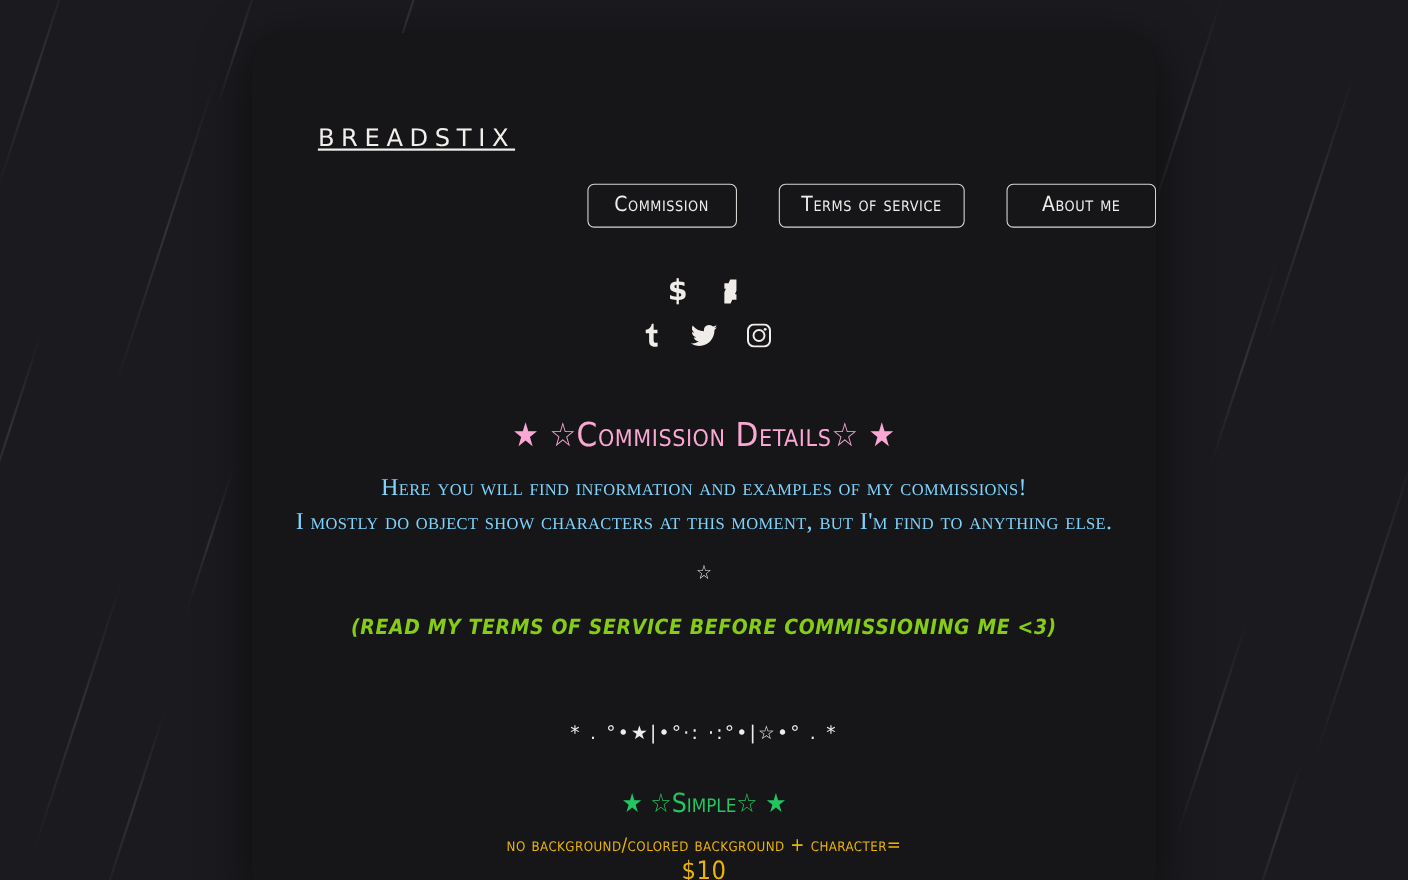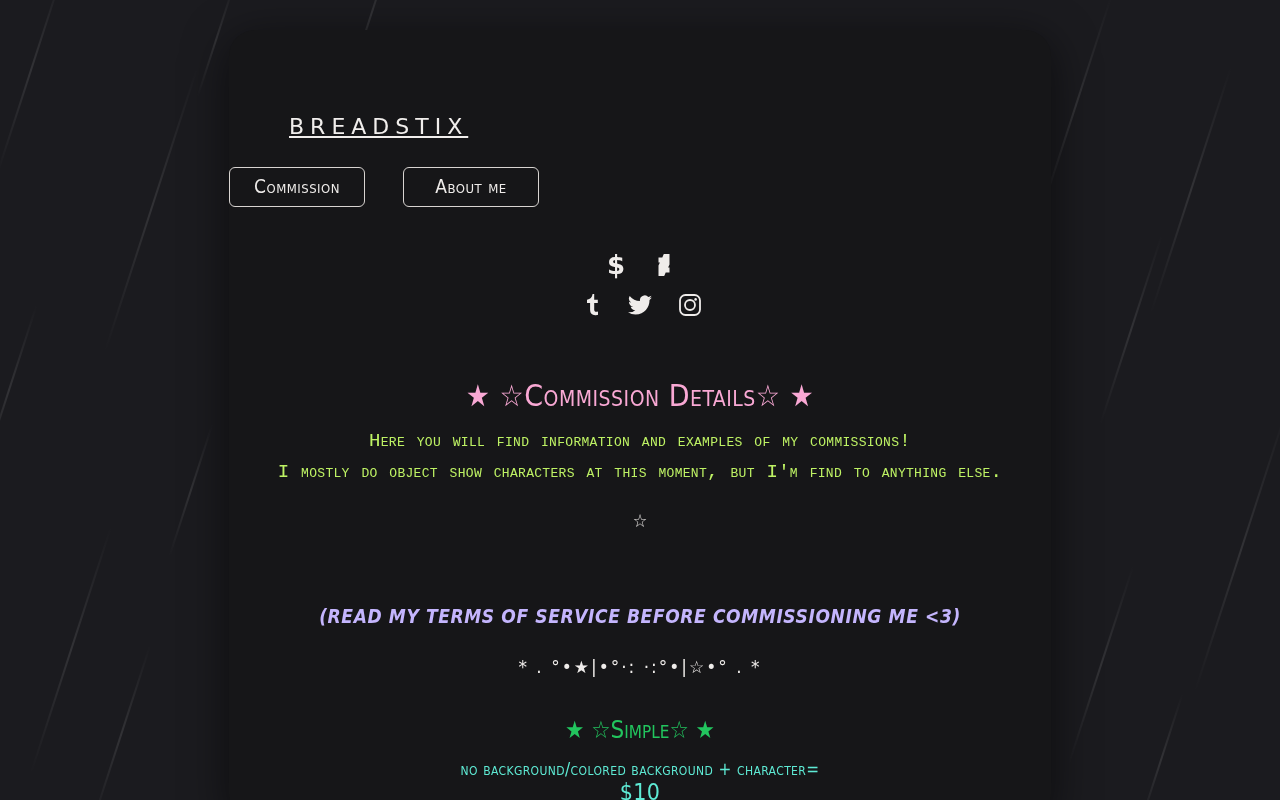--- a/index.html
+++ b/index.html
@@ -54,21 +54,21 @@
     color: #f1eeec;
     font-weight: 400;
     text-decoration: underline;
   }
 
   
   #nav {
     position: absolute;
     top: 137px; left: 0; right: 0;
     display: flex;
-    justify-content: flex-start;
+    justify-content: flex-end;
     gap: 38px;
   }
   .nav-btn {
     border: 1px solid #d8d4d1;
     border-radius: 6px;
     color: #efecea;
     background: transparent;
     font-family: "DejaVu Sans Condensed", "DejaVu Sans", sans-serif;
     font-size: 19px;
     letter-spacing: 0.5px;
@@ -114,44 +114,43 @@
     font-family: "DejaVu Sans Condensed", "DejaVu Sans", sans-serif;
     font-variant: small-caps;
     font-size: 30px;
     letter-spacing: 0.5px;
     color: #f9a8d4;
   }
   #commission-details { top: 348px; }
 
   .body-line {
     position: absolute; left: 0; right: 0;
-    font-family: Liberation Mono, monospace;
-    font-variant: small-caps;
-    font-size: 19px;
+    font-family: Liberation Serif, serif;
+    font-variant: small-caps;
+    font-size: 22px;
     letter-spacing: 0.3px;
-    color: #bef264;
+    color: #7dd3fc;
   }
   #intro-1 { top: 400px; }
   #intro-2 { top: 431px; }
 
   #star-divider {
     position: absolute; left: 0; right: 0; top: 480px;
     font-size: 18px; color: #eae7e5;
   }
 
   #tos-note {
     position: absolute; left: 0; right: 0; top: 529px;
     font-family: "DejaVu Sans Condensed", "DejaVu Sans", sans-serif;
     font-style: italic;
     font-weight: bold;
     font-size: 19px;
     letter-spacing: 0.6px;
-    color: #c4b5fd;
+    color: #84cc16;
     text-transform: uppercase;
-    margin-top: 46px;
   }
 
   #ascii-divider {
     position: absolute; left: 0; right: 0; top: 627px;
     font-family: "DejaVu Sans", sans-serif;
     font-size: 17px;
     letter-spacing: 2px;
     color: #efecea;
   }
 
@@ -163,21 +162,21 @@
     color: #22c55e;
     text-align: center;
   }
 
   .price-line {
     position: absolute; left: 0; right: 0;
     font-family: "DejaVu Sans Condensed", "DejaVu Sans", sans-serif;
     font-variant: small-caps;
     font-size: 17px;
     letter-spacing: 0.4px;
-    color: #5eead4;
+    color: #eab308;
   }
   #price-1 { top: 729px; }
   #price-2 { top: 749px; font-size: 23px; }
 </style>
 </head>
 <body>
 
 <div id="backdrop">
   <div class="streak" style="left:30px;  top:-40px; height:220px;"></div>
   <div class="streak" style="left:8px;   top:300px; height:180px;"></div>
@@ -196,20 +195,21 @@
   <div class="streak" style="left:1030px;top:700px; height:120px;"></div>
 </div>
 
 <div id="card">
   <div id="card-inner">
 
     <div id="brand">BREADSTIX</div>
 
     <div id="nav">
       <button class="nav-btn">Commission</button>
+      <button class="nav-btn">Terms of Service</button>
       <button class="nav-btn">About Me</button>
     </div>
 
     <div id="social-top">
       <span class="social-icon ko-fi">$</span>
       <span class="social-icon">
         <svg width="20" height="24" viewBox="0 0 20 24" fill="none">
           <path d="M15.5 1H9.8L8.3 4.4H4.5v5.2h1.4L4.5 12.6V23h5.7l1.5-3.4h3.8v-5.2h-1.4l1.4-3v-10.4z" fill="#efecea" transform="scale(1)"></path>
         </svg>
       </span>

